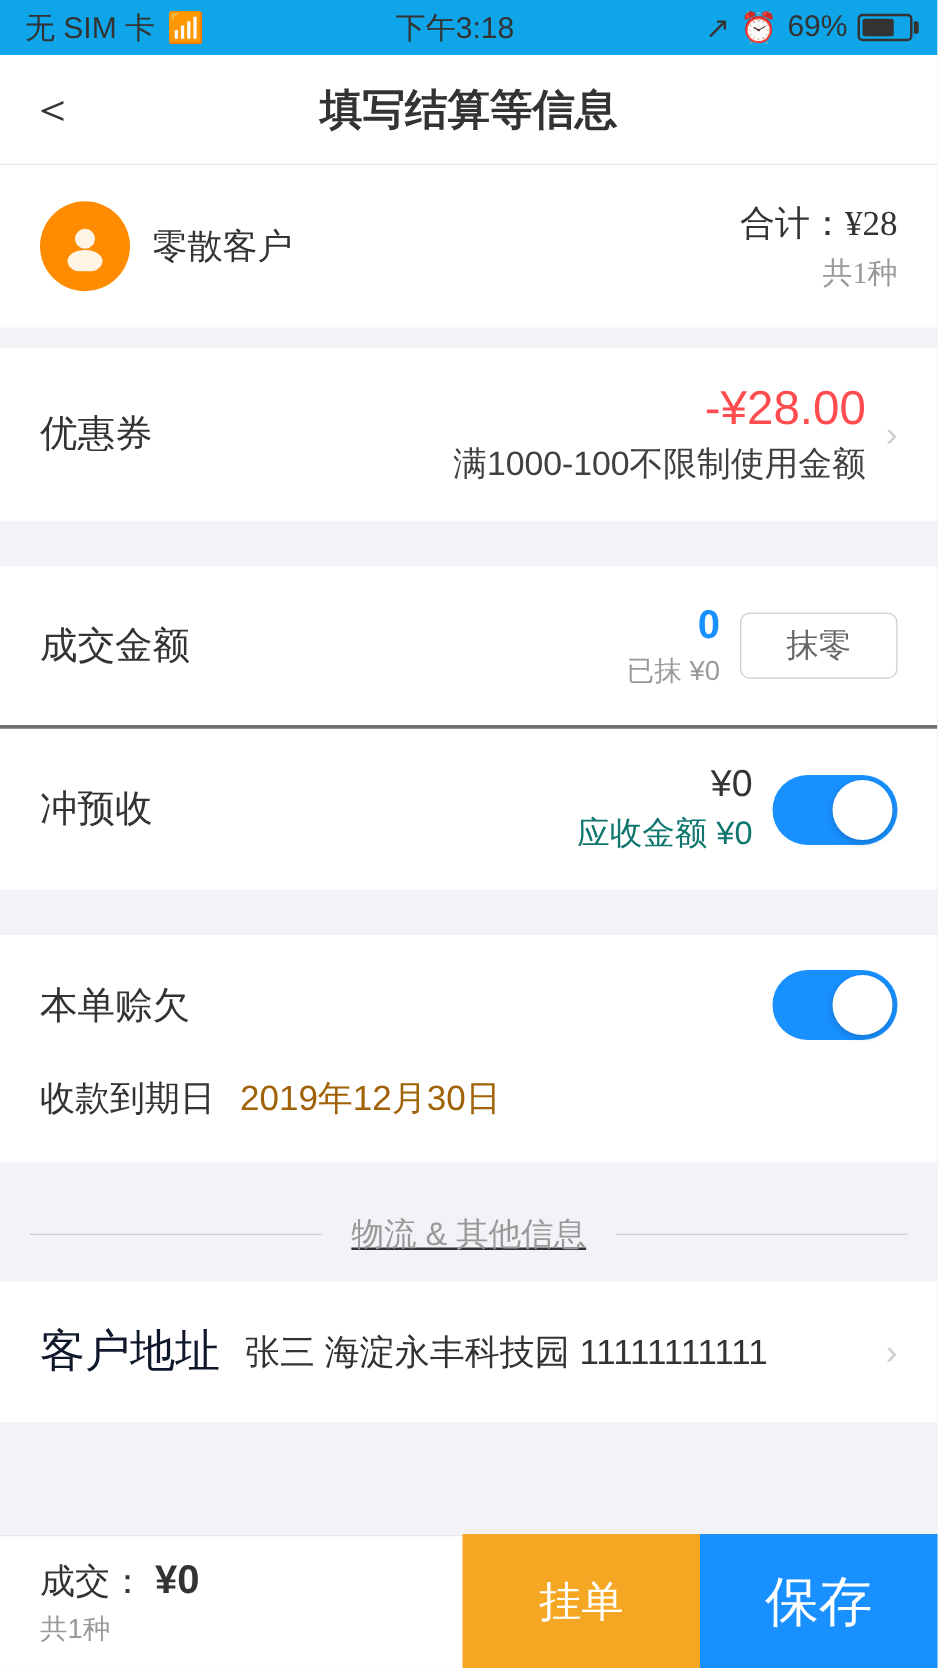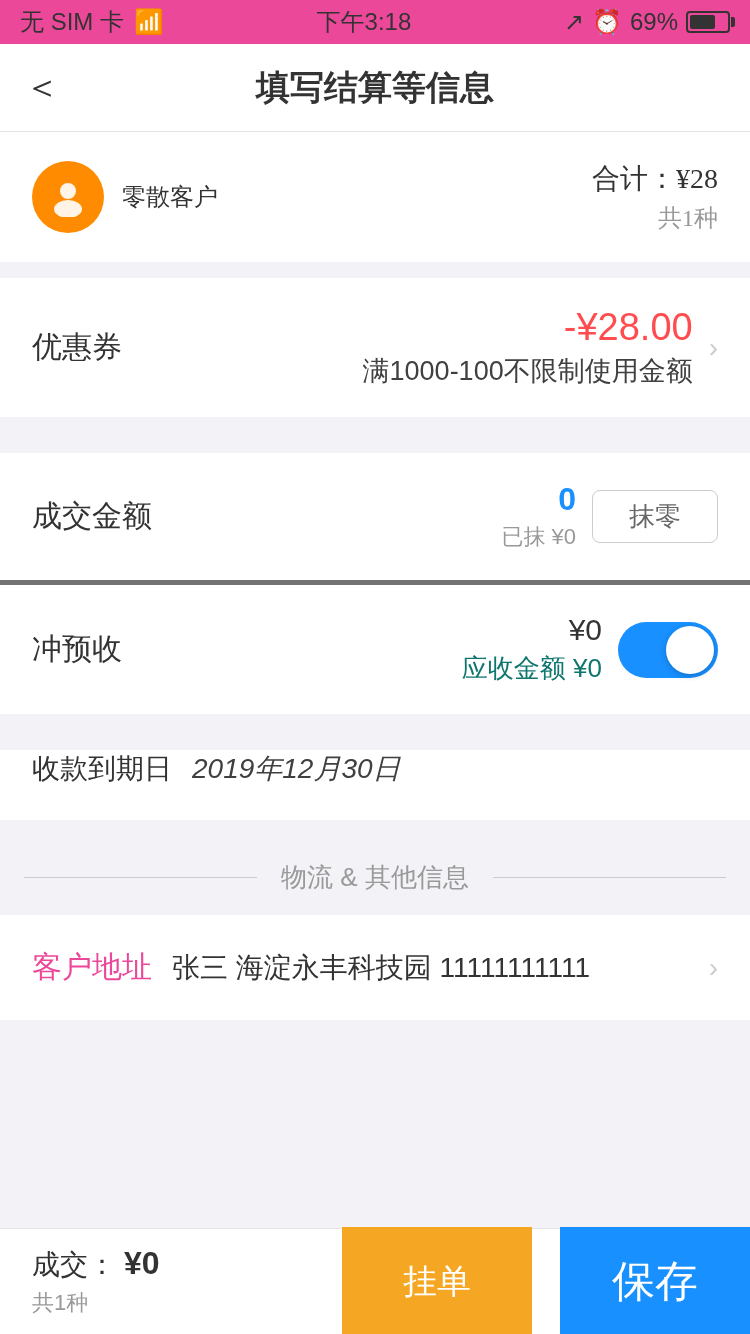--- a/index.html
+++ b/index.html
@@ -9,21 +9,21 @@
       min-height: 1334px;
       font-family: -apple-system, "PingFang SC", "Helvetica Neue", Arial, sans-serif;
       background: #f2f2f7;
       font-size: 28px;
       color: #333;
     }
 
     
     .status-bar {
       height: 44px;
-      background: #ec4899;
+      background: #0ea5e9;
       display: flex;
       align-items: center;
       justify-content: space-between;
       padding: 0 20px;
       font-size: 24px;
       font-weight: 500;
     }
     .status-left { display: flex; align-items: center; gap: 10px; }
     .status-right { display: flex; align-items: center; gap: 8px; font-size: 24px; }
     .battery-icon {
@@ -101,21 +101,21 @@
       height: 72px;
       border-radius: 50%;
       background: #ff8c00;
       display: flex;
       align-items: center;
       justify-content: center;
       font-size: 36px;
       color: #fff;
     }
     .customer-name {
-      font-size: 24px;
+      font-size: 28px;
       color: #333;
       font-weight: 500;
     }
     .customer-right {
       text-align: right;
       font-family: Liberation Serif, serif;
     }
     .total-label {
       font-size: 28px;
       color: #333;
@@ -130,21 +130,21 @@
     
     .form-section {
       background: #fff;
       margin-bottom: 16px;
     }
     .form-row {
       display: flex;
       align-items: center;
       justify-content: space-between;
       padding: 28px 32px;
-      border-bottom: 5px solid #737373;
+      border-bottom: 3px solid #737373;
       min-height: 88px;
     }
     .form-row:last-child {
       border-bottom: none;
     }
     .form-label {
       font-size: 30px;
       color: #333;
     }
     .form-right {
@@ -254,31 +254,32 @@
     }
     .due-date-row {
       padding: 0 32px 32px;
       font-size: 28px;
       color: #333;
       display: flex;
       align-items: center;
       gap: 20px;
     }
     .due-date-label { color: #333; }
-    .due-date-value { color: #404040; font-style: italic; }
+    .due-date-value { color: #a16207; }
 
     
     .logistics-header {
       background: #f2f2f7;
       padding: 20px 0;
       text-align: center;
       position: relative;
       display: flex;
       align-items: center;
       justify-content: center;
+      text-decoration: underline;
     }
     .logistics-header::before,
     .logistics-header::after {
       content: '';
       flex: 1;
       height: 1px;
       background: #ccc;
       margin: 0 24px;
     }
     .logistics-title {
@@ -292,22 +293,22 @@
       background: #fff;
       margin-top: 0;
     }
     .address-row {
       display: flex;
       align-items: center;
       padding: 32px;
       gap: 20px;
     }
     .address-label {
-      font-size: 30px;
-      color: #ec4899;
+      font-size: 36px;
+      color: #0f172a;
       flex-shrink: 0;
     }
     .address-value {
       font-size: 28px;
       color: #333;
       flex: 1;
     }
 
     
     .empty-space {
@@ -319,21 +320,20 @@
     .bottom-bar {
       position: fixed;
       bottom: 0;
       left: 0;
       width: 750px;
       height: 106px;
       background: #fff;
       display: flex;
       align-items: center;
       border-top: 1px solid #e5e5e5;
-      gap: 28px;
     }
     .bottom-summary {
       flex: 1;
       padding: 0 32px;
     }
     .bottom-deal {
       font-size: 28px;
       color: #333;
       display: flex;
       align-items: baseline;
@@ -450,20 +450,26 @@
         <div class="toggle-switch">
           <div class="toggle-knob"></div>
         </div>
       </div>
     </div>
   </div>
 
   <div class="section-separator"></div>
 
   <div class="debt-section">
+    <div class="debt-row">
+      <span class="debt-label">本单赊欠</span>
+      <div class="toggle-switch">
+        <div class="toggle-knob"></div>
+      </div>
+    </div>
     <div class="due-date-row">
       <span class="due-date-label">收款到期日</span>
       <span class="due-date-value">2019年12月30日</span>
     </div>
   </div>
 
   <div class="section-separator"></div>
 
   <div class="logistics-header">
     <span class="logistics-title">物流 &amp; 其他信息</span>

